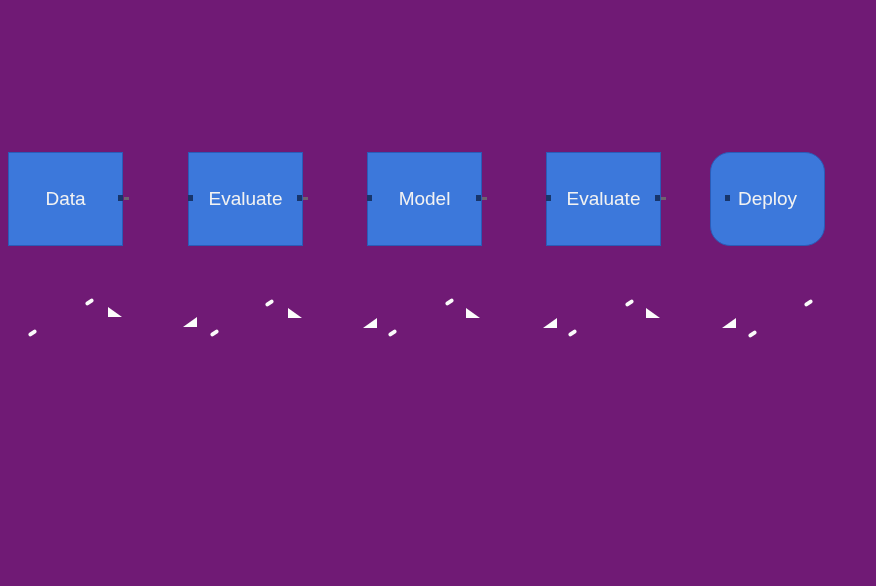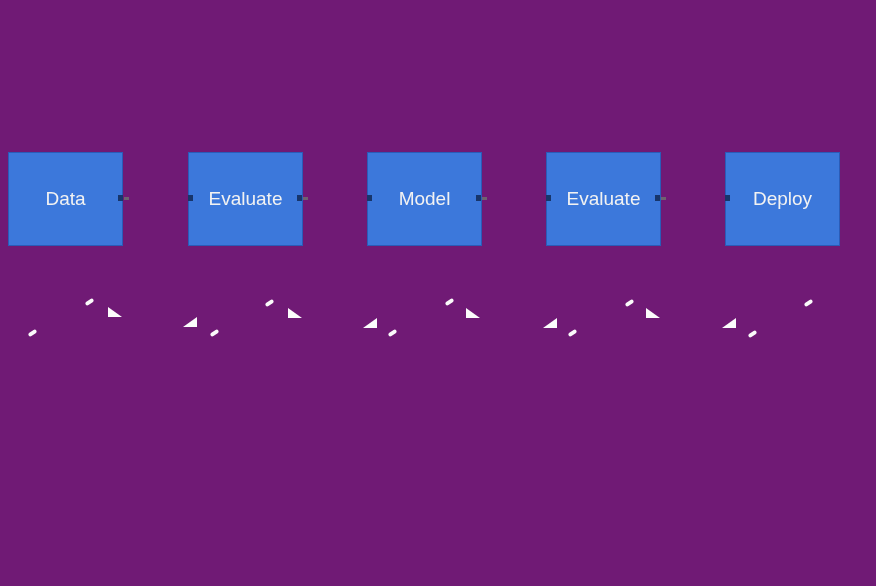--- a/index.html
+++ b/index.html
@@ -27,21 +27,21 @@
     font-size: 19px;
     line-height: 92px;
     text-align: center;
     white-space: nowrap;
     box-sizing: content-box;
   }
   #node-data     { left: 8px;   }
   #node-explore  { left: 188px; }
   #node-model    { left: 367px; }
   #node-evaluate { left: 546px; }
-  #node-deploy   { left: 725px; }
+  #node-deploy   { left: 710px; border-radius: 20px; }
 
   
   .notch {
     position: absolute;
     top: 195px;
     width: 5px;
     height: 6px;
     background: #17356b;
   }
   

